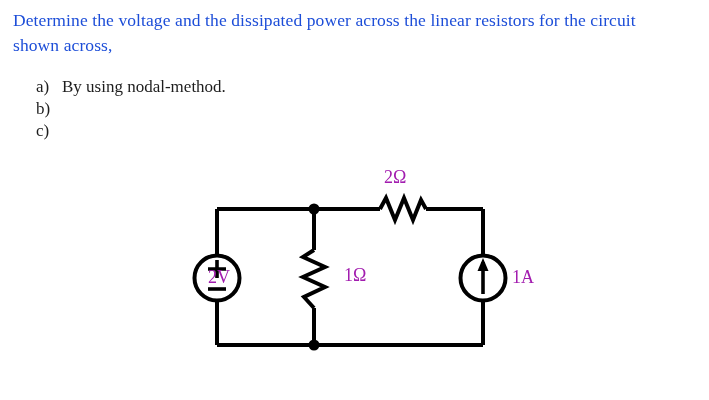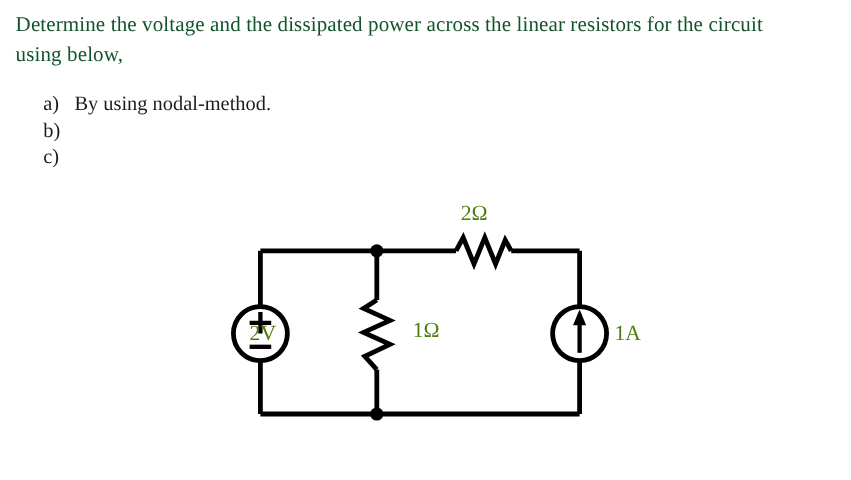--- a/index.html
+++ b/index.html
@@ -21,21 +21,21 @@
     width: 709px;
     height: 400px;
   }
   .prompt {
     position: absolute;
     left: 13px;
     top: 8px;
     width: 675px;
     font-size: 17.5px;
     line-height: 25px;
-    color: #14532d;
+    color: #1d4ed8;
     letter-spacing: 0.1px;
   }
   .prompt-line { display: block; }
   .tasks {
     position: absolute;
     left: 36px;
     top: 76px;
     width: 420px;
     font-size: 17px;
     line-height: 22px;
@@ -57,37 +57,37 @@
     position: absolute;
     left: 0;
     top: 0;
     width: 709px;
     height: 400px;
   }
   .lbl {
     position: absolute;
     font-size: 18px;
     line-height: 20px;
-    color: #4d7c0f;
+    color: #a21caf;
     font-family: "Liberation Serif", "DejaVu Serif", serif;
     white-space: nowrap;
   }
   .lbl-2v { left: 161px; top: 267px; margin-left: 47px; }
   .lbl-1a { left: 512px; top: 267px; }
   .lbl-1ohm { left: 344px; top: 265px; text-align: center; }
   .lbl-2ohm { left: 384px; top: 167px; }
 </style>
 </head>
 <body>
 
 <div id="page">
 
   <div class="prompt">
     <span class="prompt-line">Determine the voltage and the dissipated power across the linear resistors for the circuit</span>
-    <span class="prompt-line">using below,</span>
+    <span class="prompt-line">shown across,</span>
   </div>
 
   <div class="tasks">
     <div class="task-row">
       <span class="task-marker">a)</span>
       <span class="task-text">By using nodal-method.</span>
     </div>
     <div class="task-row">
       <span class="task-marker">b)</span>
     </div>

